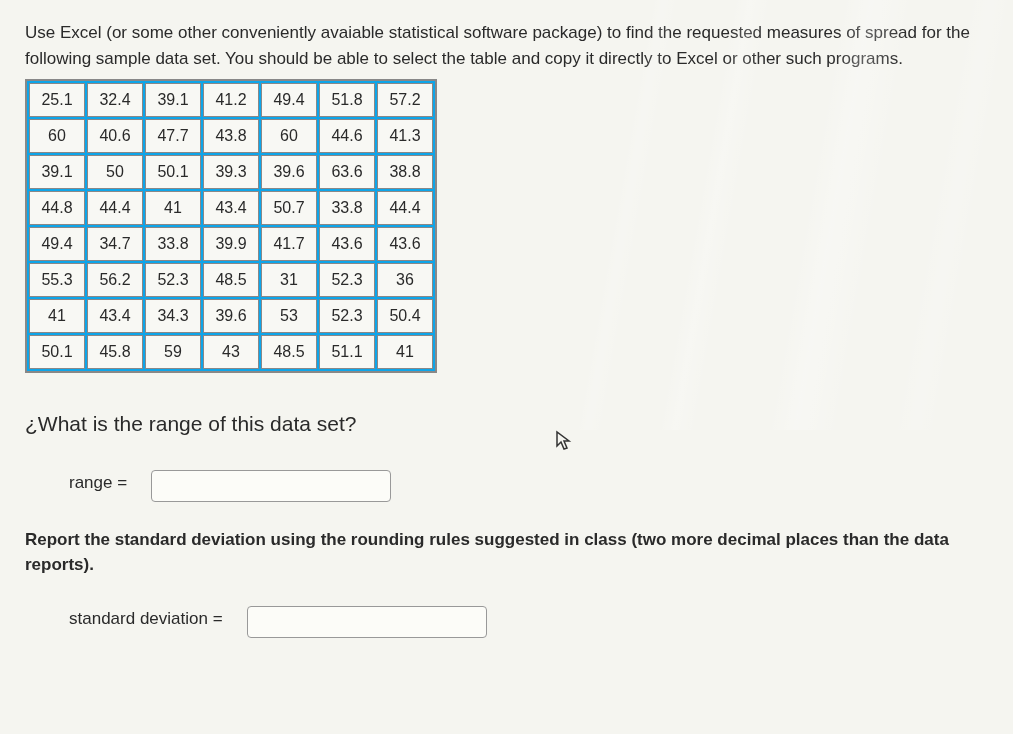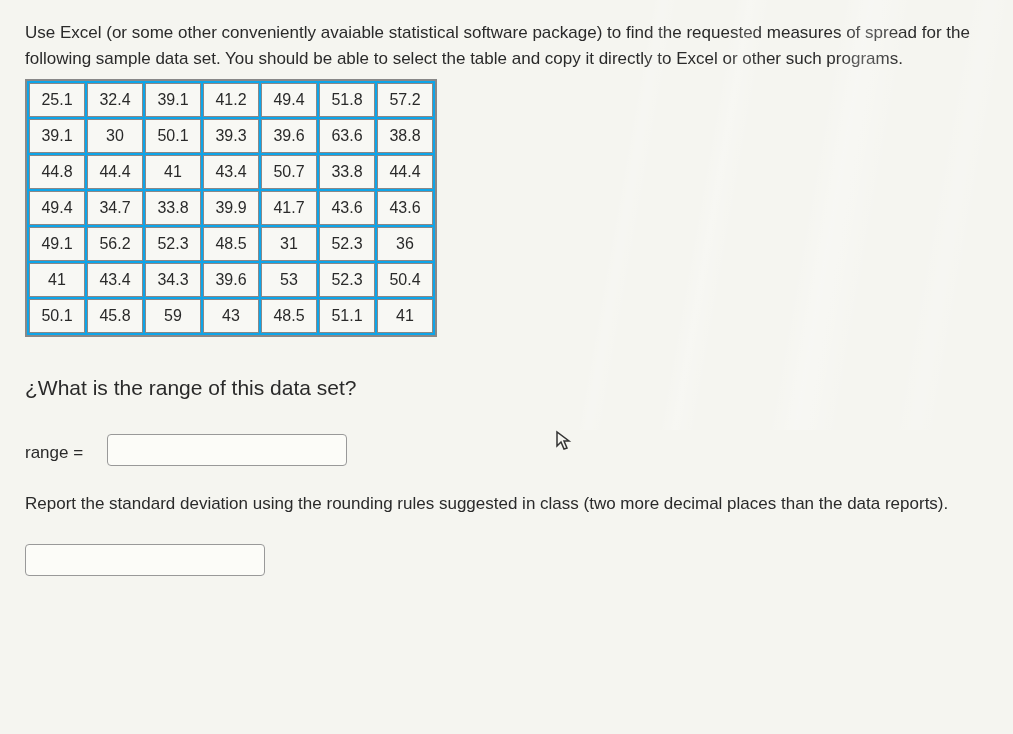--- a/index.html
+++ b/index.html
@@ -38,41 +38,43 @@
       font-size: 16px;
       padding: 4px 6px;
     }
     .question {
       margin-top: 30px;
       margin-bottom: 30px;
       font-size: 21px;
     }
     .answer-row {
       display: flex;
-      align-items: flex-end;
+      align-items: flex-start;
       margin-bottom: 25px;
       gap: 24px;
+      margin-left: 44px;
     }
     .answer-label {
       font-size: 17px;
     }
     .answer-input {
       border: 1px solid #999;
       border-radius: 4px;
       background: #fcfcf8;
       height: 32px;
       width: 240px;
       padding: 4px 8px;
       font-size: 16px;
     }
     .report-text {
       margin-top: 14px;
       margin-bottom: 28px;
       font-size: 17px;
       max-width: 970px;
+      font-weight: bold;
     }
     .cursor {
       position: absolute;
       left: 555px;
       top: 430px;
       font-size: 20px;
       pointer-events: none;
     }
     .glare {
       position: absolute;
@@ -100,22 +102,31 @@
       <tr>
         <td>25.1</td>
         <td>32.4</td>
         <td>39.1</td>
         <td>41.2</td>
         <td>49.4</td>
         <td>51.8</td>
         <td>57.2</td>
       </tr>
       <tr>
+        <td>60</td>
+        <td>40.6</td>
+        <td>47.7</td>
+        <td>43.8</td>
+        <td>60</td>
+        <td>44.6</td>
+        <td>41.3</td>
+      </tr>
+      <tr>
         <td>39.1</td>
-        <td>30</td>
+        <td>50</td>
         <td>50.1</td>
         <td>39.3</td>
         <td>39.6</td>
         <td>63.6</td>
         <td>38.8</td>
       </tr>
       <tr>
         <td>44.8</td>
         <td>44.4</td>
         <td>41</td>
@@ -127,21 +138,21 @@
       <tr>
         <td>49.4</td>
         <td>34.7</td>
         <td>33.8</td>
         <td>39.9</td>
         <td>41.7</td>
         <td>43.6</td>
         <td>43.6</td>
       </tr>
       <tr>
-        <td>49.1</td>
+        <td>55.3</td>
         <td>56.2</td>
         <td>52.3</td>
         <td>48.5</td>
         <td>31</td>
         <td>52.3</td>
         <td>36</td>
       </tr>
       <tr>
         <td>41</td>
         <td>43.4</td>
@@ -166,20 +177,21 @@
 <div class="question">¿What is the range of this data set?</div>
 
 <div class="answer-row">
   <span class="answer-label">range =</span>
   <input type="text" class="answer-input" style="">
 </div>
 
 <div class="report-text">Report the standard deviation using the rounding rules suggested in class (two more decimal places than the data reports).</div>
 
 <div class="answer-row">
+  <span class="answer-label">standard deviation =</span>
   <input type="text" class="answer-input" style="">
 </div>
 
 <div class="cursor">
   <svg width="18" height="22" viewBox="0 0 18 22">
     <path d="M 2 2 L 2 16 L 6 12 L 9 19 L 12 18 L 9 11 L 14 11 Z" fill="none" stroke="#333" stroke-width="1.5"></path>
   </svg>
 </div>
 
 <div class="glare"></div>

